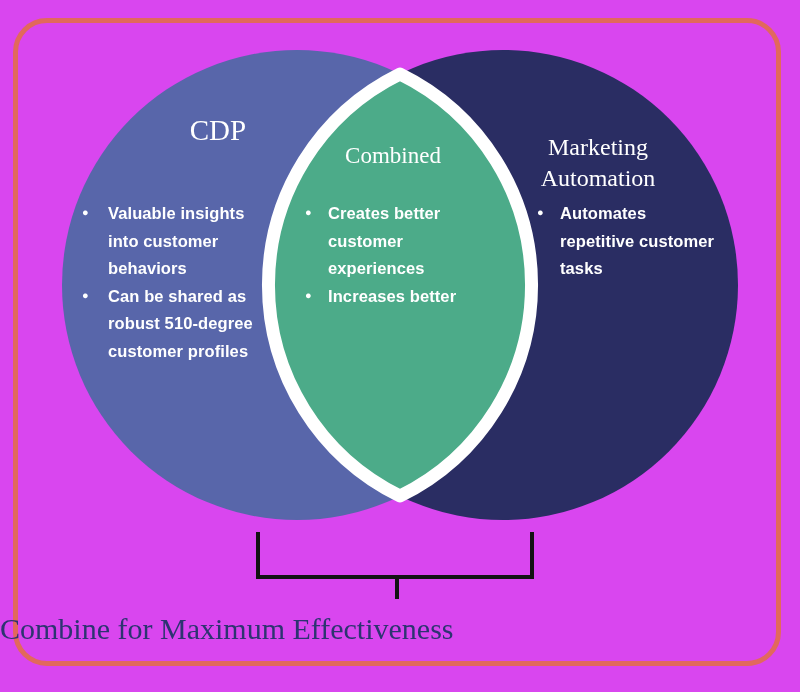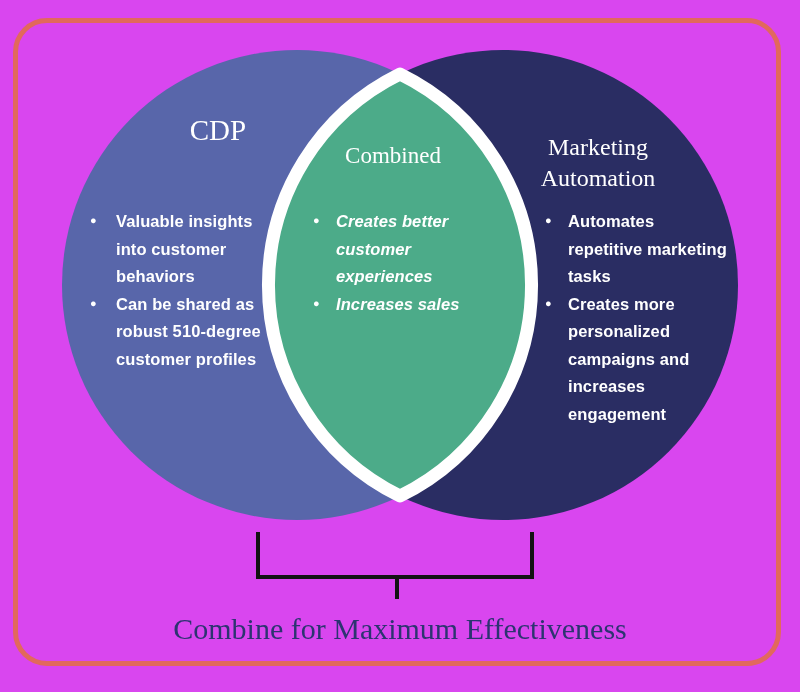--- a/index.html
+++ b/index.html
@@ -26,21 +26,21 @@
     font-family: "Liberation Serif", serif;
     text-align: center;
     white-space: pre-line;
     font-weight: 500;
   }
   .title-cdp      { left: 118px; top: 114px; width: 200px; font-size: 29px; }
   .title-combined { left: 293px; top: 143px; width: 200px; font-size: 23px; }
   .title-ma       { left: 488px; top: 132px; width: 220px; font-size: 24px; line-height: 31px; }
   .bullet-list {
     position: absolute;
-    margin: 8px; padding: 0;
+    margin: 0; padding: 0;
     list-style: none;
     color: #ffffff;
     font-weight: bold;
     font-size: 16.5px;
     line-height: 27.5px;
     letter-spacing: 0.1px;
   }
   .bullet-list li {
     position: relative;
     white-space: pre-line;
@@ -48,28 +48,27 @@
   .bullet-list li::before {
     content: "●";
     position: absolute;
     left: 0; top: 7px;
     font-size: 11px;
     line-height: 1;
   }
   .list-cdp      { left: 82px;  top: 200px; width: 215px; }
   .list-cdp li      { padding-left: 26px; }
   .list-combined { left: 305px; top: 200px; width: 205px; }
-  .list-combined li { padding-left: 23px; font-style: italic; }
+  .list-combined li { padding-left: 23px; }
   .list-ma       { left: 537px; top: 200px; width: 215px; }
   .list-ma li       { padding-left: 23px; }
   .caption {
     position: absolute;
     left: 0; top: 612px;
     width: 800px;
-    text-align: center;
     font-family: "Liberation Serif", serif;
     font-size: 30px;
     color: #2d3471;
   }
 </style>
 </head>
 <body>
 
 <div class="canvas">
 
@@ -95,29 +94,24 @@
 behaviors</li>
       <li>Can be shared as
 robust 510-degree
 customer profiles</li>
     </ul>
 
   <ul class="bullet-list list-combined">
       <li>Creates better
 customer
 experiences</li>
-      <li>Increases sales</li>
+      <li>Increases better</li>
     </ul>
 
   <ul class="bullet-list list-ma">
       <li>Automates
-repetitive marketing
+repetitive customer
 tasks</li>
-      <li>Creates more
-personalized
-campaigns and
-increases
-engagement</li>
     </ul>
 
   <div class="caption">Combine for Maximum Effectiveness</div>
 
 </div>
 
 </body></html>

